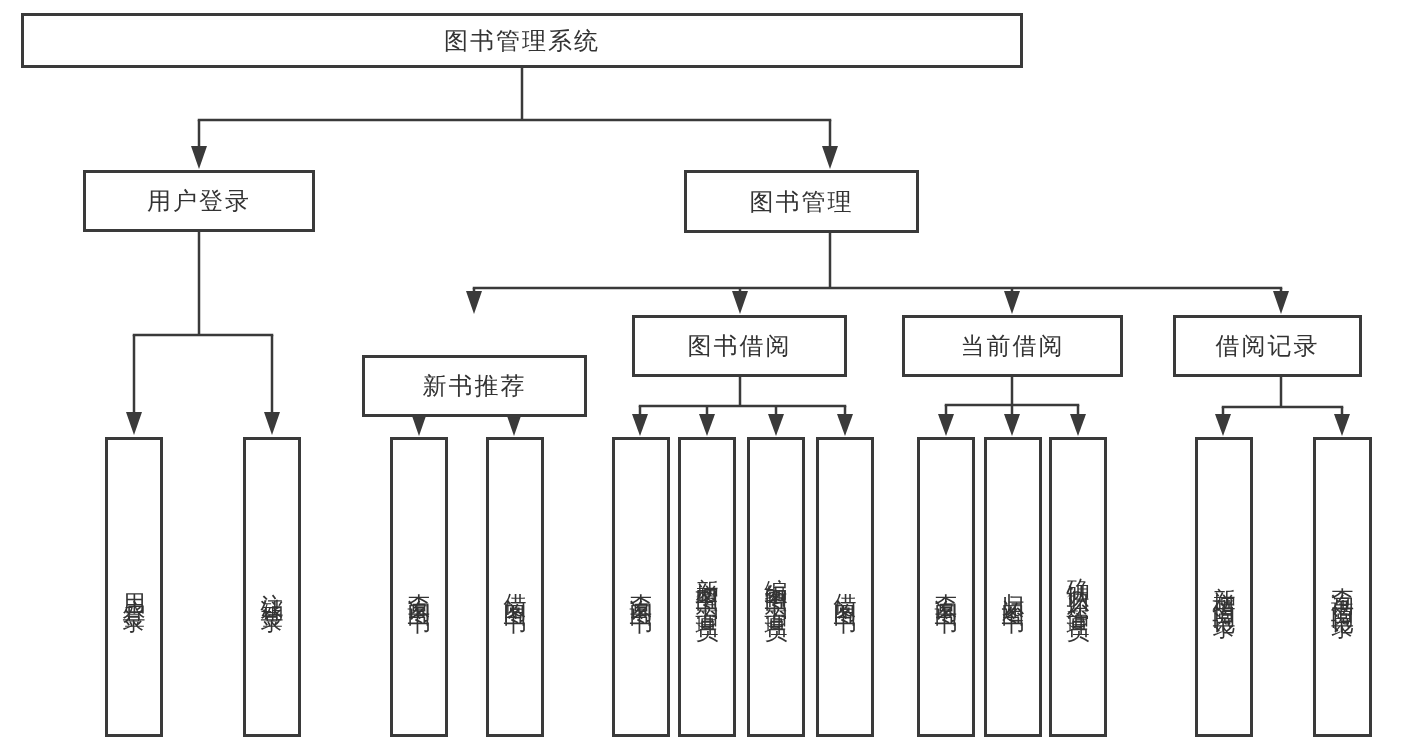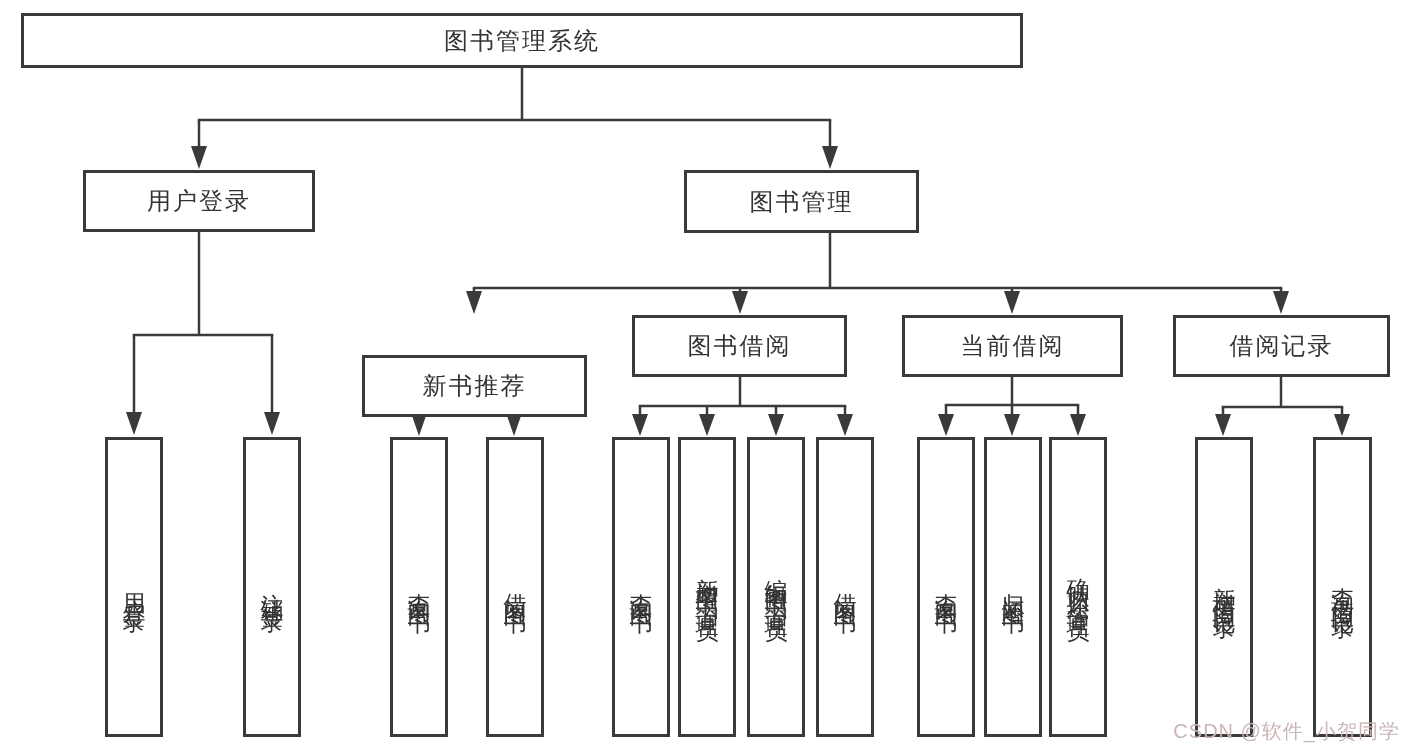--- a/index.html
+++ b/index.html
@@ -130,21 +130,21 @@
 
   <div class="box h" style="left:362px; top:315px; width:225px; height:62px;margin-top:40px;">
     <span>新书推荐</span>
   </div>
   <div class="box h" style="left:902px; top:315px; width:221px; height:62px;">
     <span>当前借阅</span>
   </div>
   <div class="box h" style="left:632px; top:315px; width:215px; height:62px;">
     <span>图书借阅</span>
   </div>
-  <div class="box h" style="left:1173px; top:315px; width:217px; height:62px;">
+  <div class="box h" style="left:1173px; top:315px; width:189px; height:62px;">
     <span>借阅记录</span>
   </div>
 
   <div class="box v" style="left:105px; top:437px; width:58px; height:300px;">
     <span>用户登录</span>
   </div>
   <div class="box v" style="left:243px; top:437px; width:58px; height:300px;">
     <span>注销登录</span>
   </div>
 
@@ -178,15 +178,14 @@
     <span>确认归还（管理员）</span>
   </div>
 
   <div class="box v" style="left:1195px; top:437px; width:58px; height:300px;">
     <span>新增借阅记录</span>
   </div>
   <div class="box v" style="left:1313px; top:437px; width:59px; height:300px;">
     <span>查询借阅记录</span>
   </div>
 
-  <div class="watermark">CSDN @软件_小贺同学</div>
 
 </div>
 
 </body></html>

